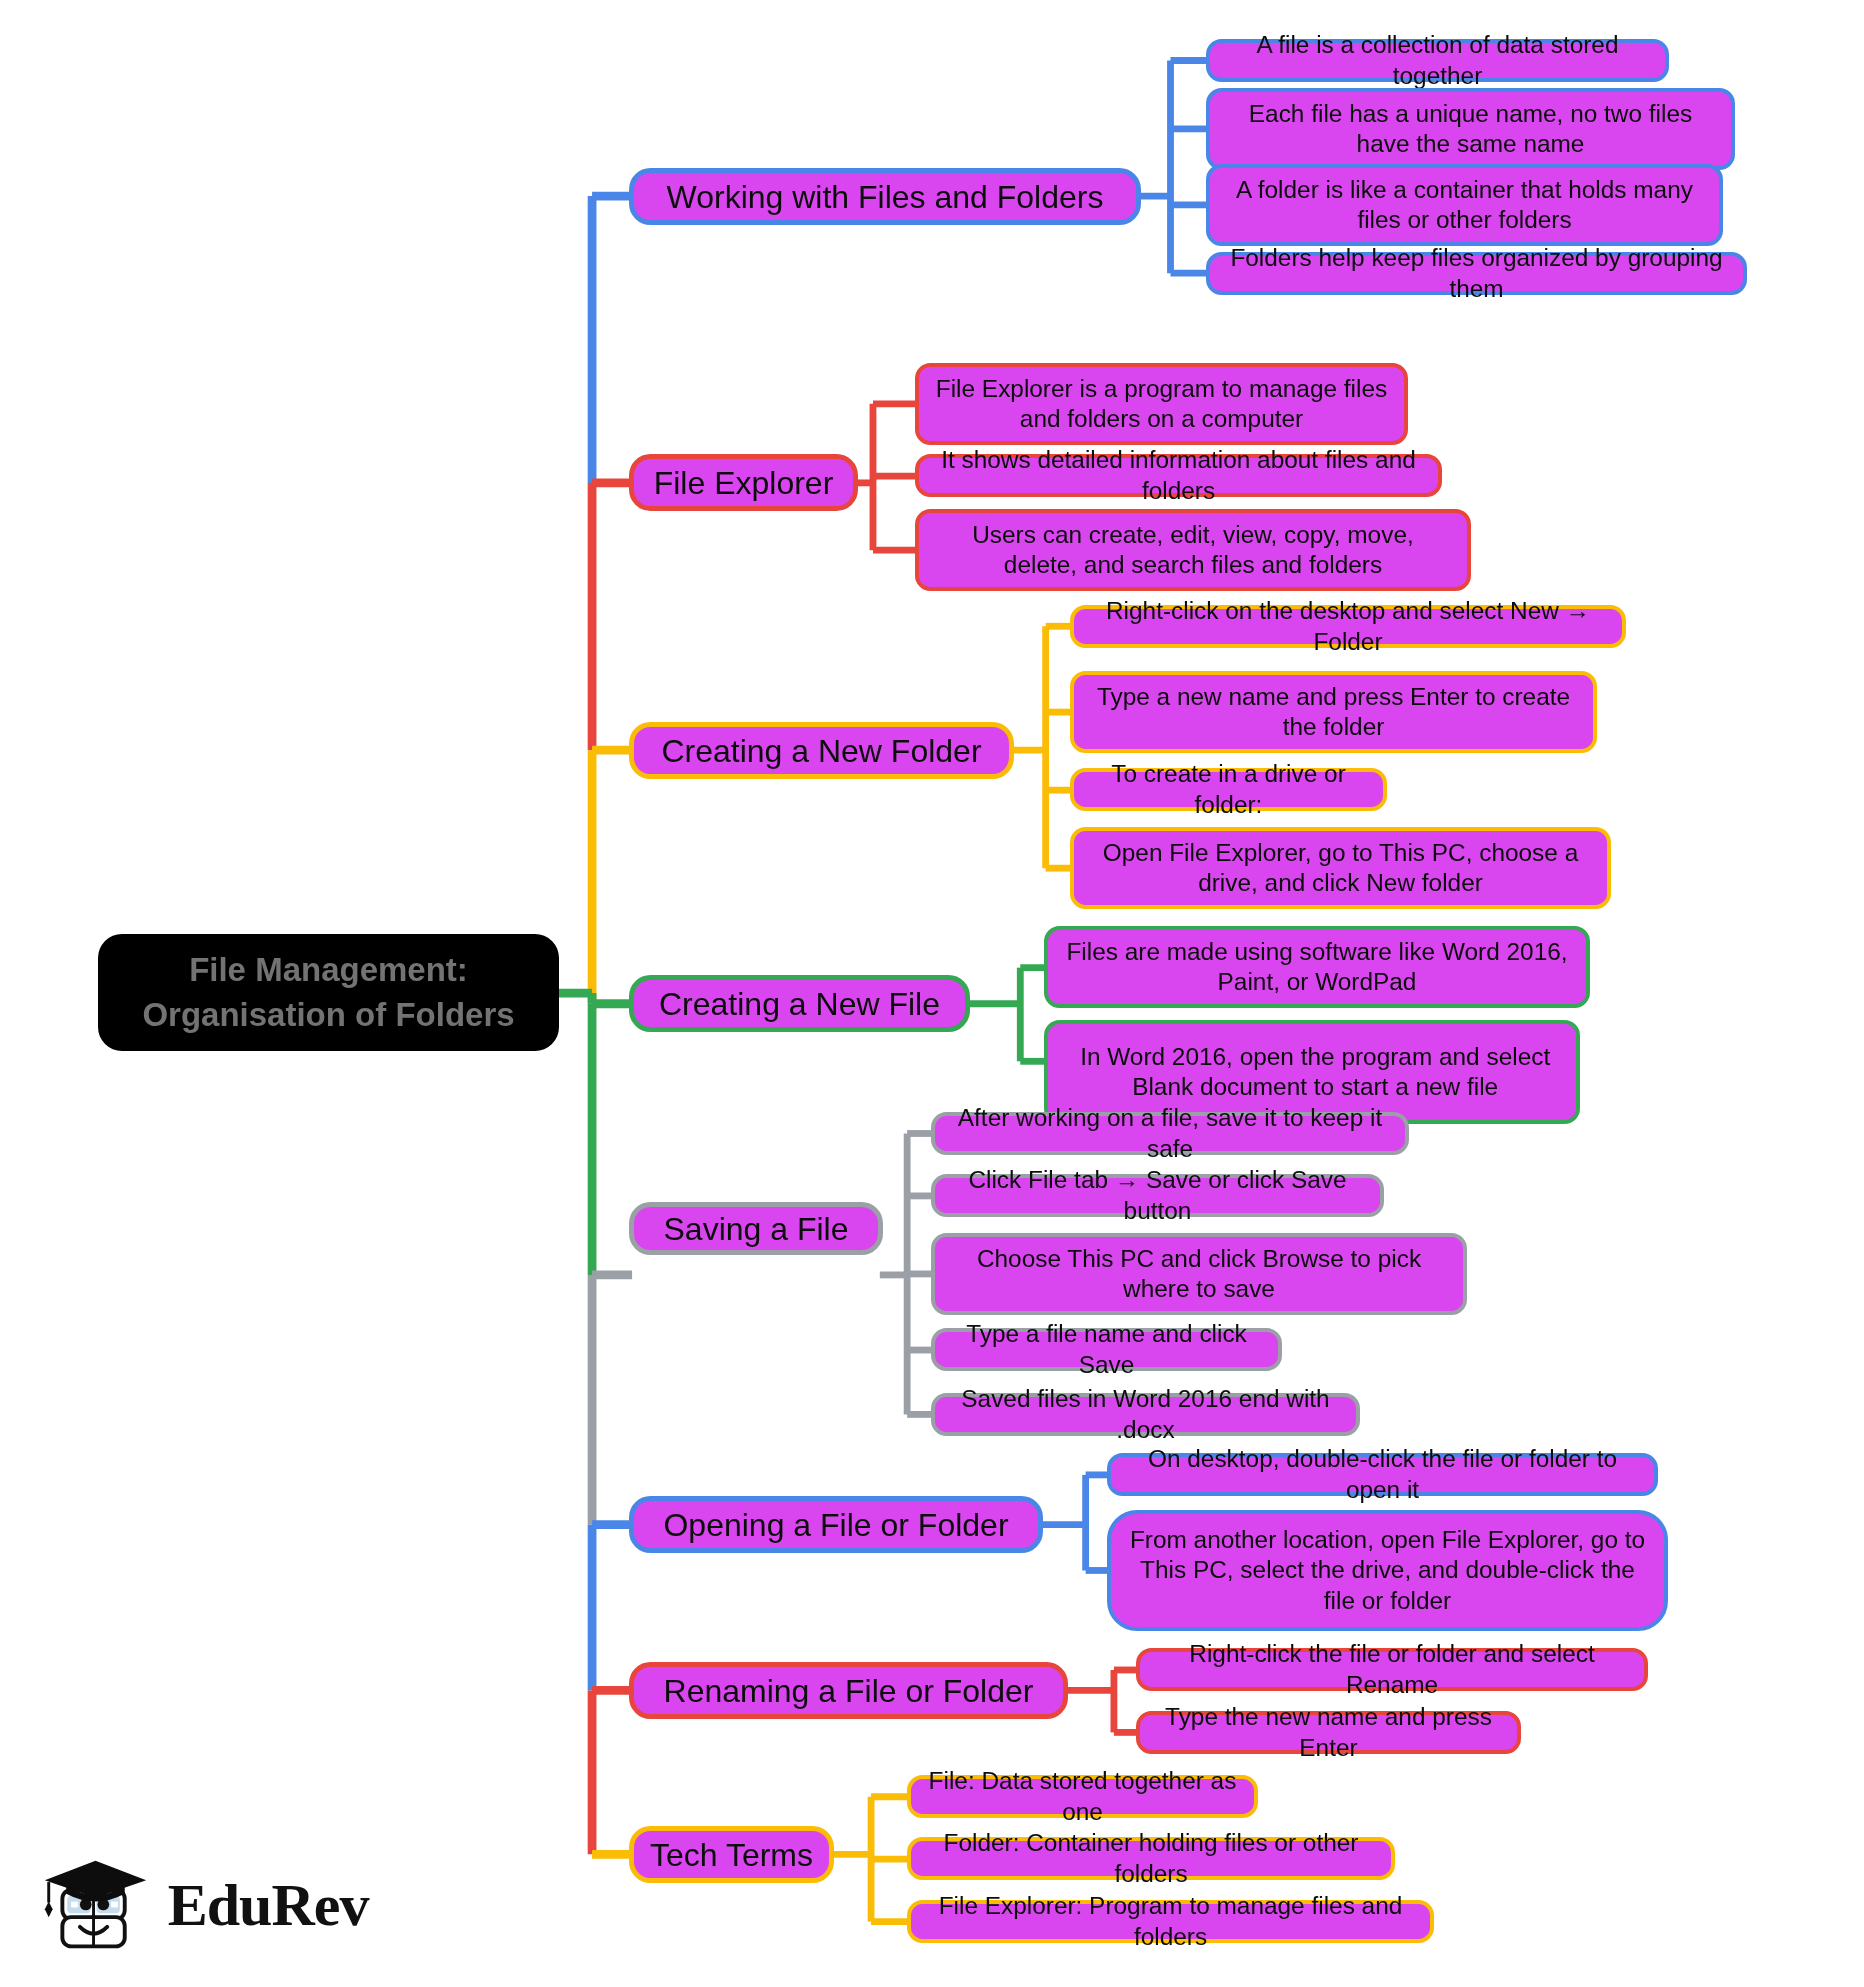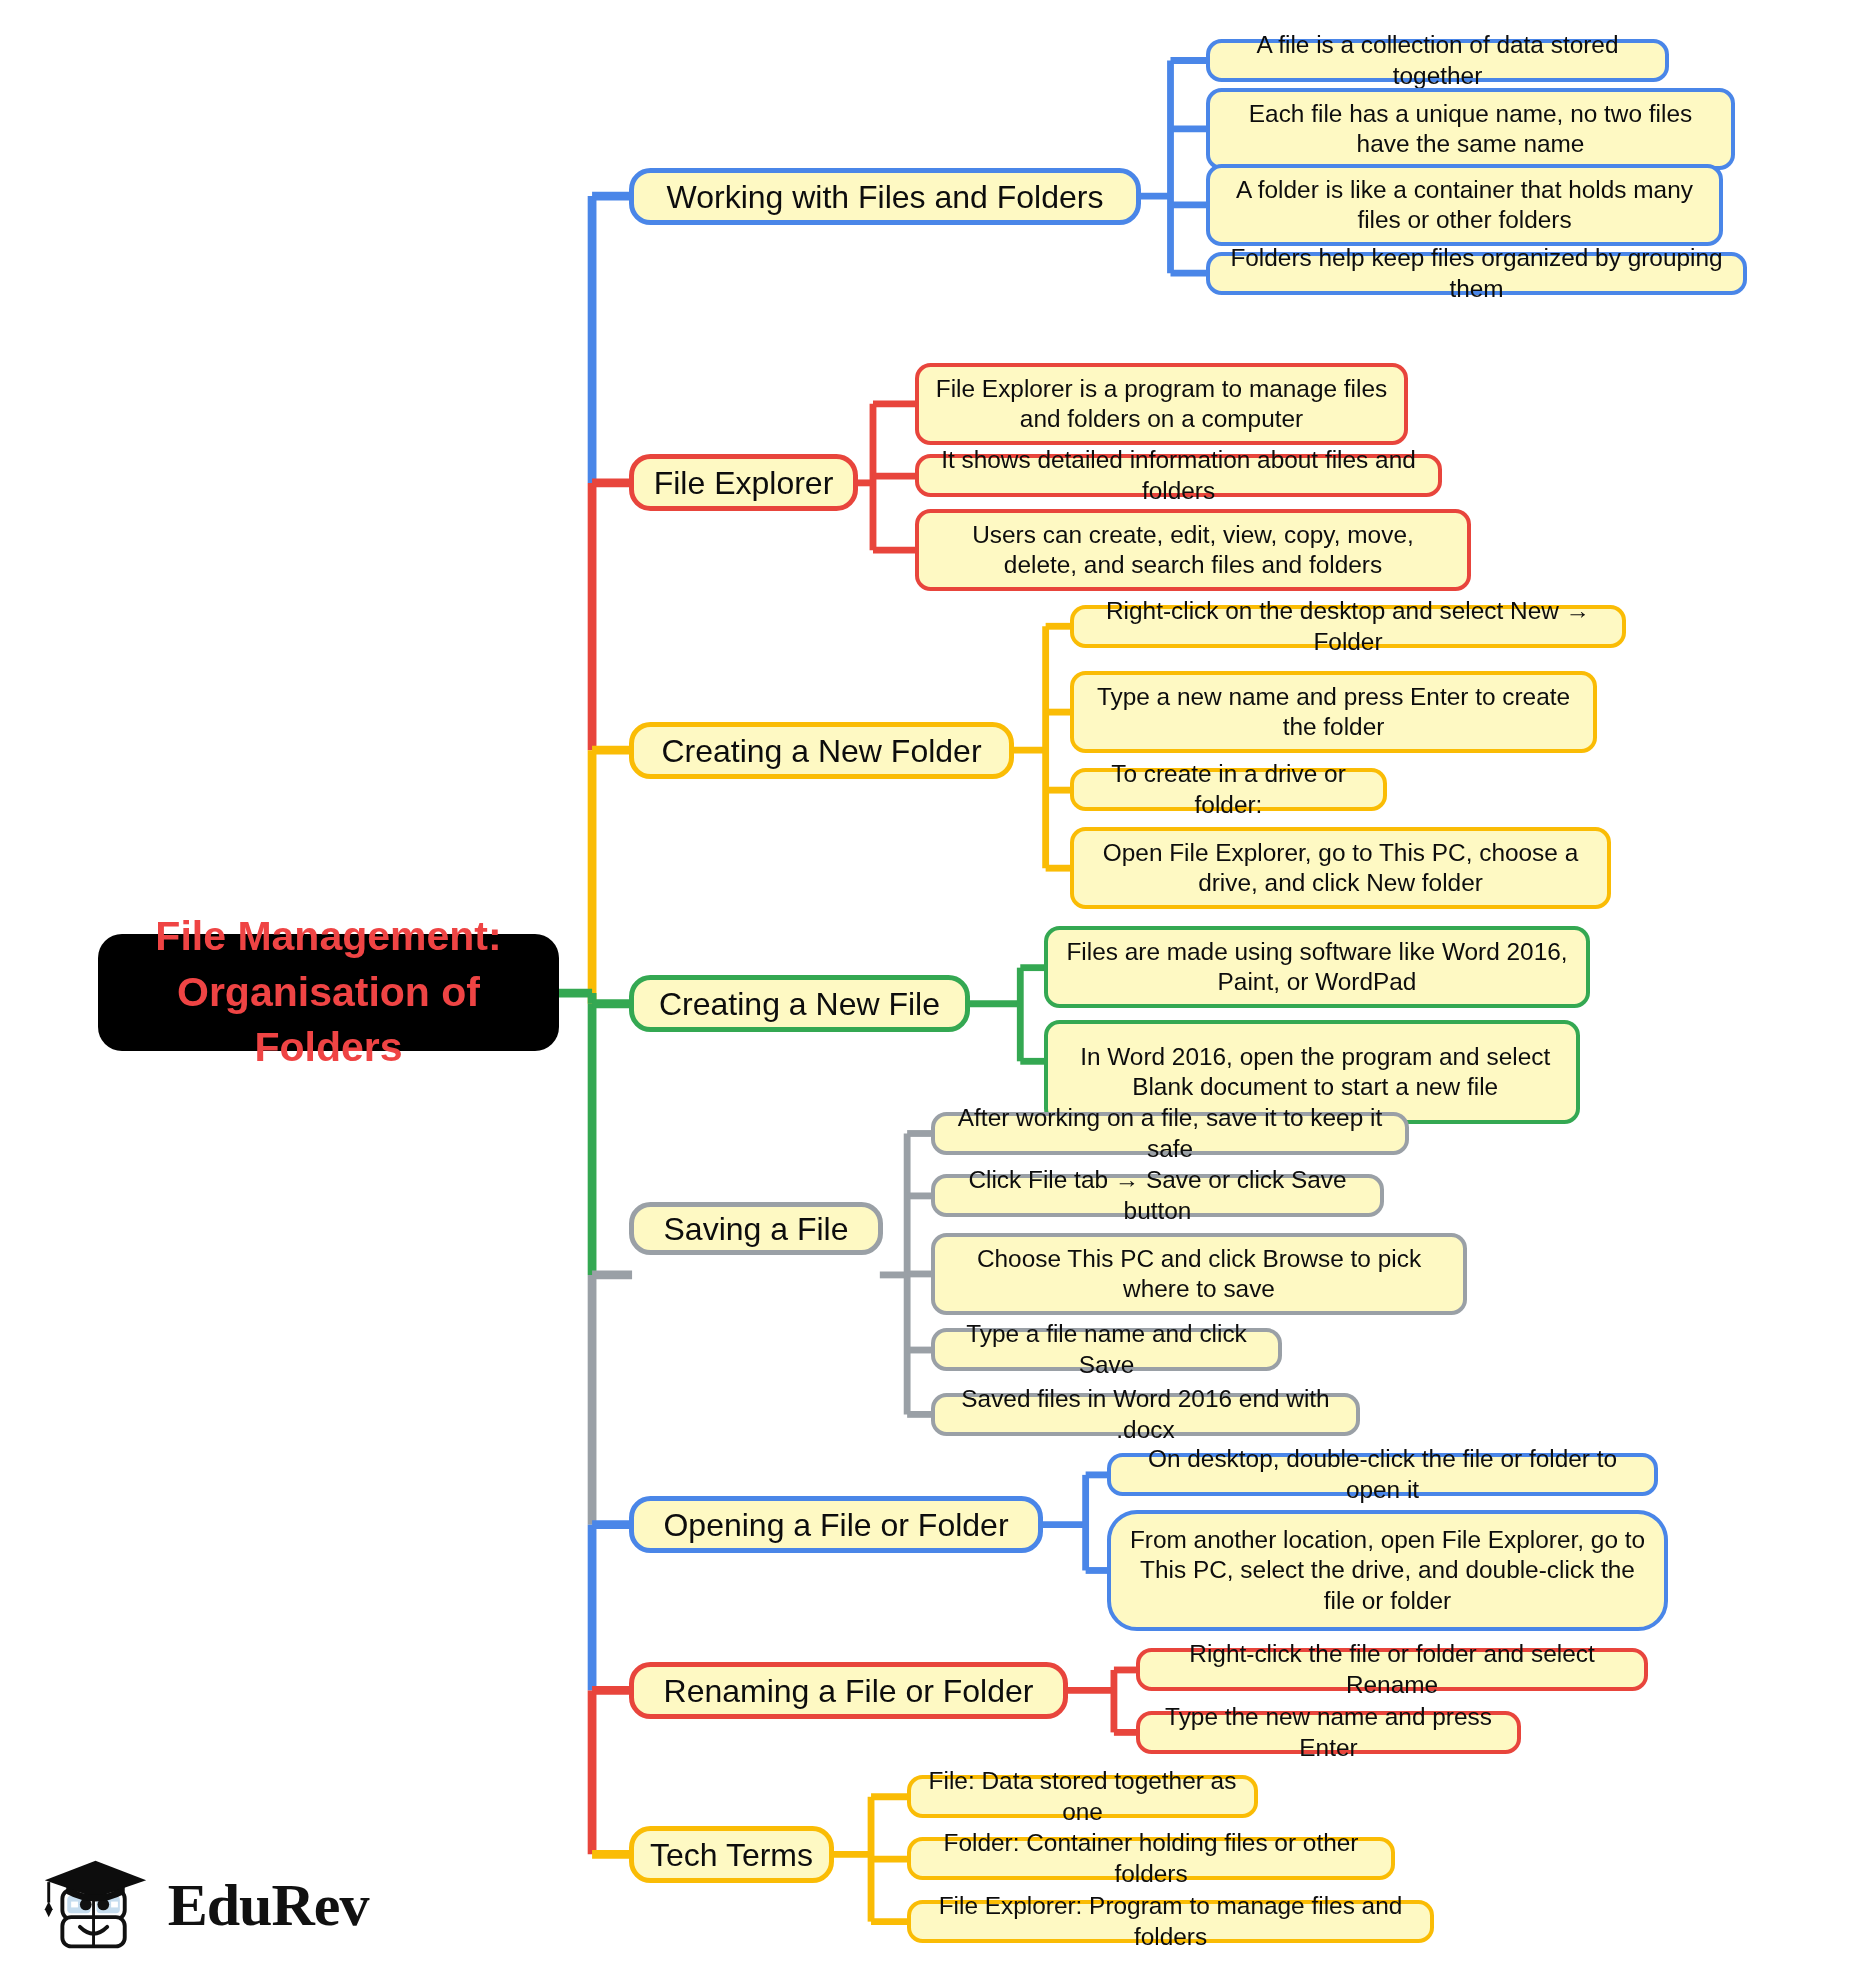--- a/index.html
+++ b/index.html
@@ -23,32 +23,32 @@
     height: 1988px;
     pointer-events: none;
   }
   .node {
     position: absolute;
     box-sizing: border-box;
     display: flex;
     align-items: center;
     justify-content: center;
     text-align: center;
-    background: #fef9c3;
+    background: #d946ef;
     border-style: solid;
     line-height: 1.25;
     color: #0d0d0d;
     z-index: 5;
   }
   .root {
     background: #000000;
-    color: #ef4444;
+    color: #737373;
     border: none;
     border-radius: 24px;
-    font-size: 41px;
+    font-size: 33px;
     font-weight: bold;
     padding: 5.9px 13.7px;
     line-height: 1.35;
     z-index: 6;
   }
   .branch {
     border-width: 5.9px;
     border-radius: 21.5px;
     font-size: 32px;
     padding: 2px 13.7px;

